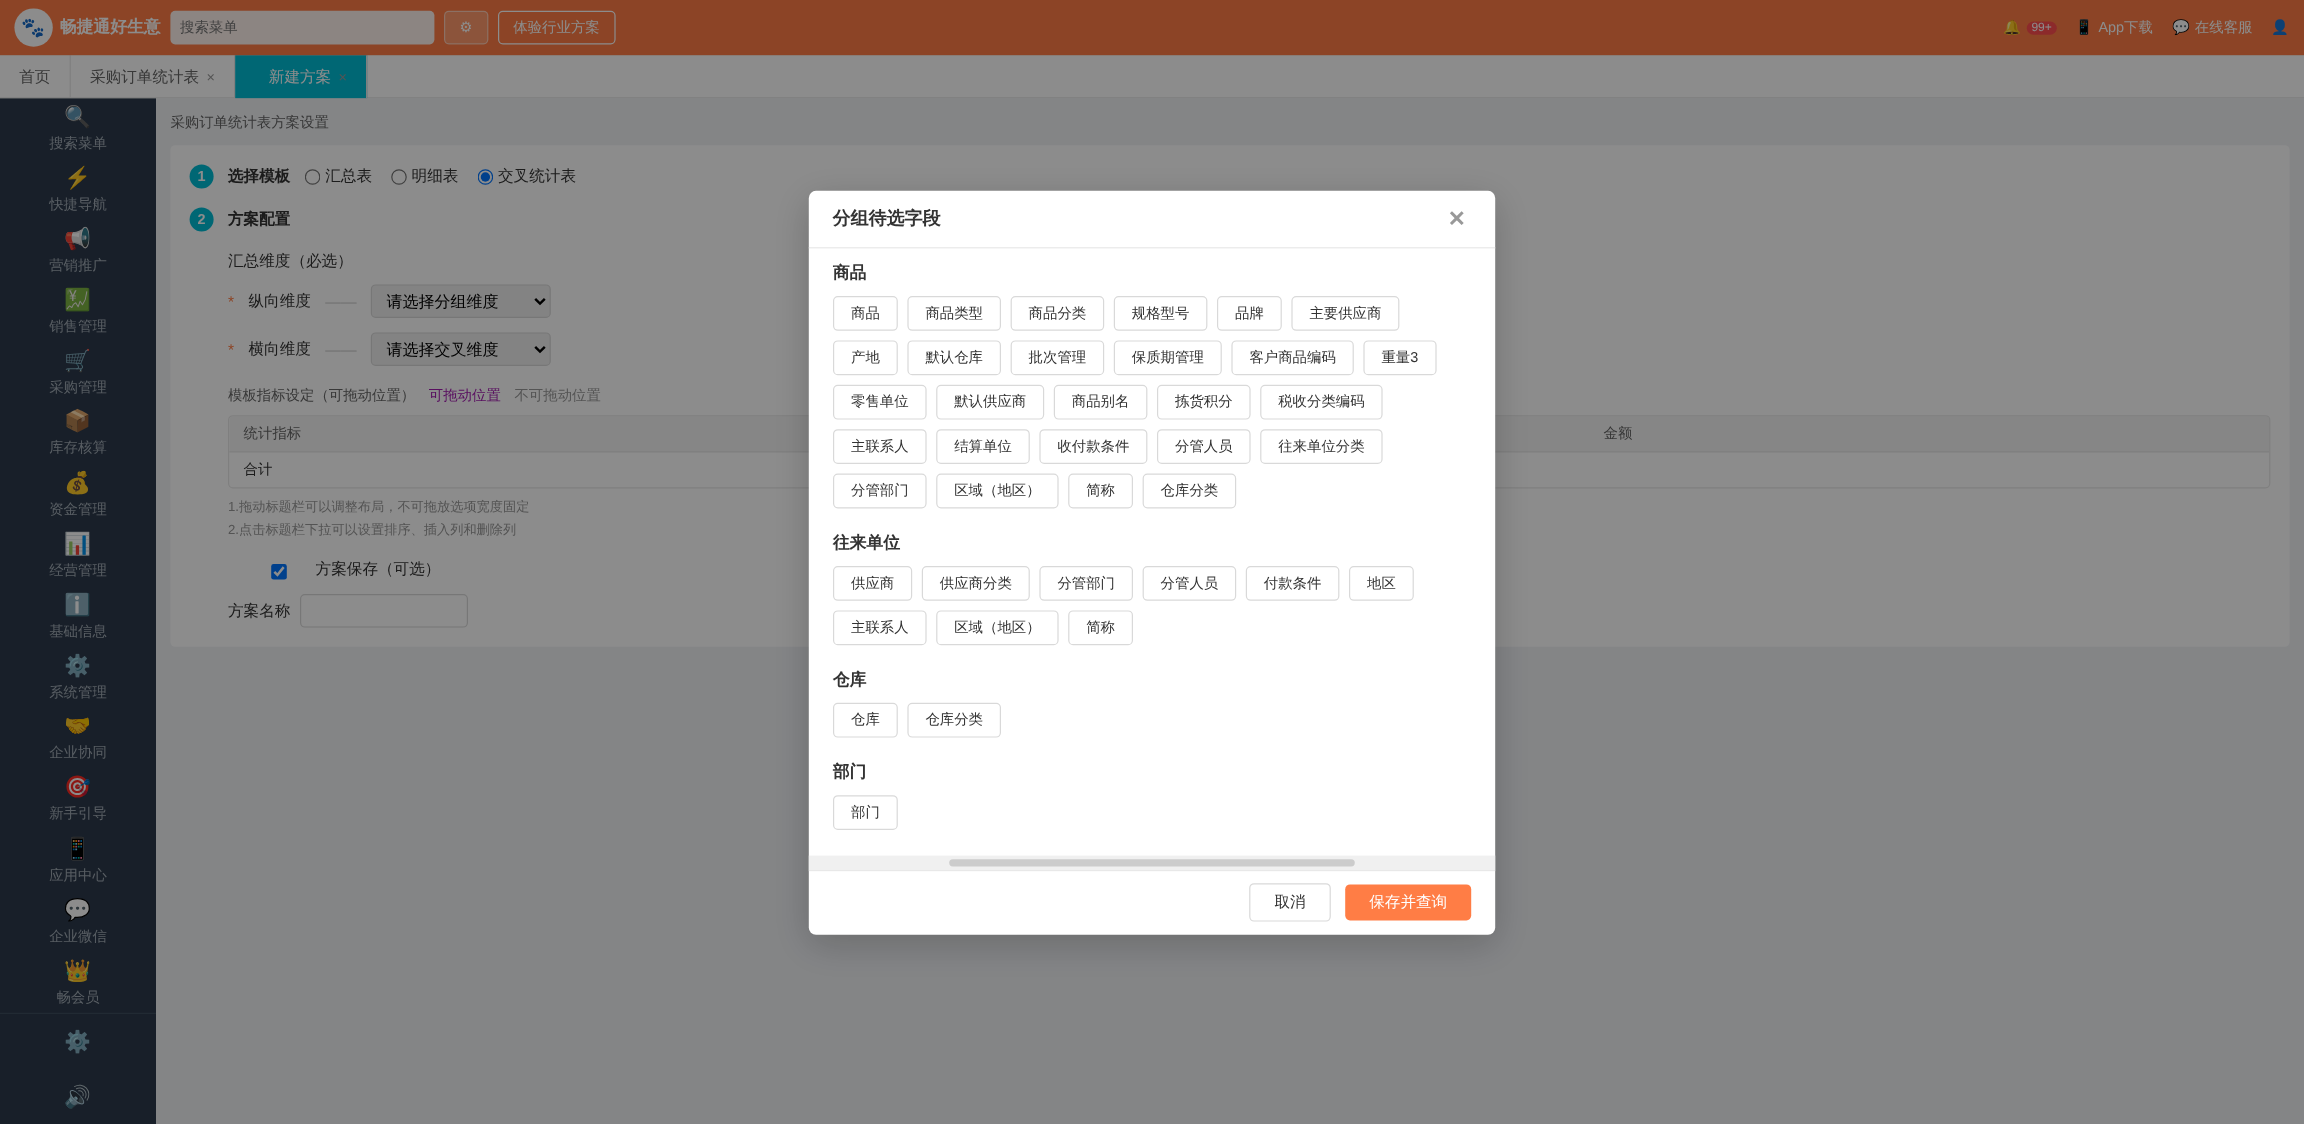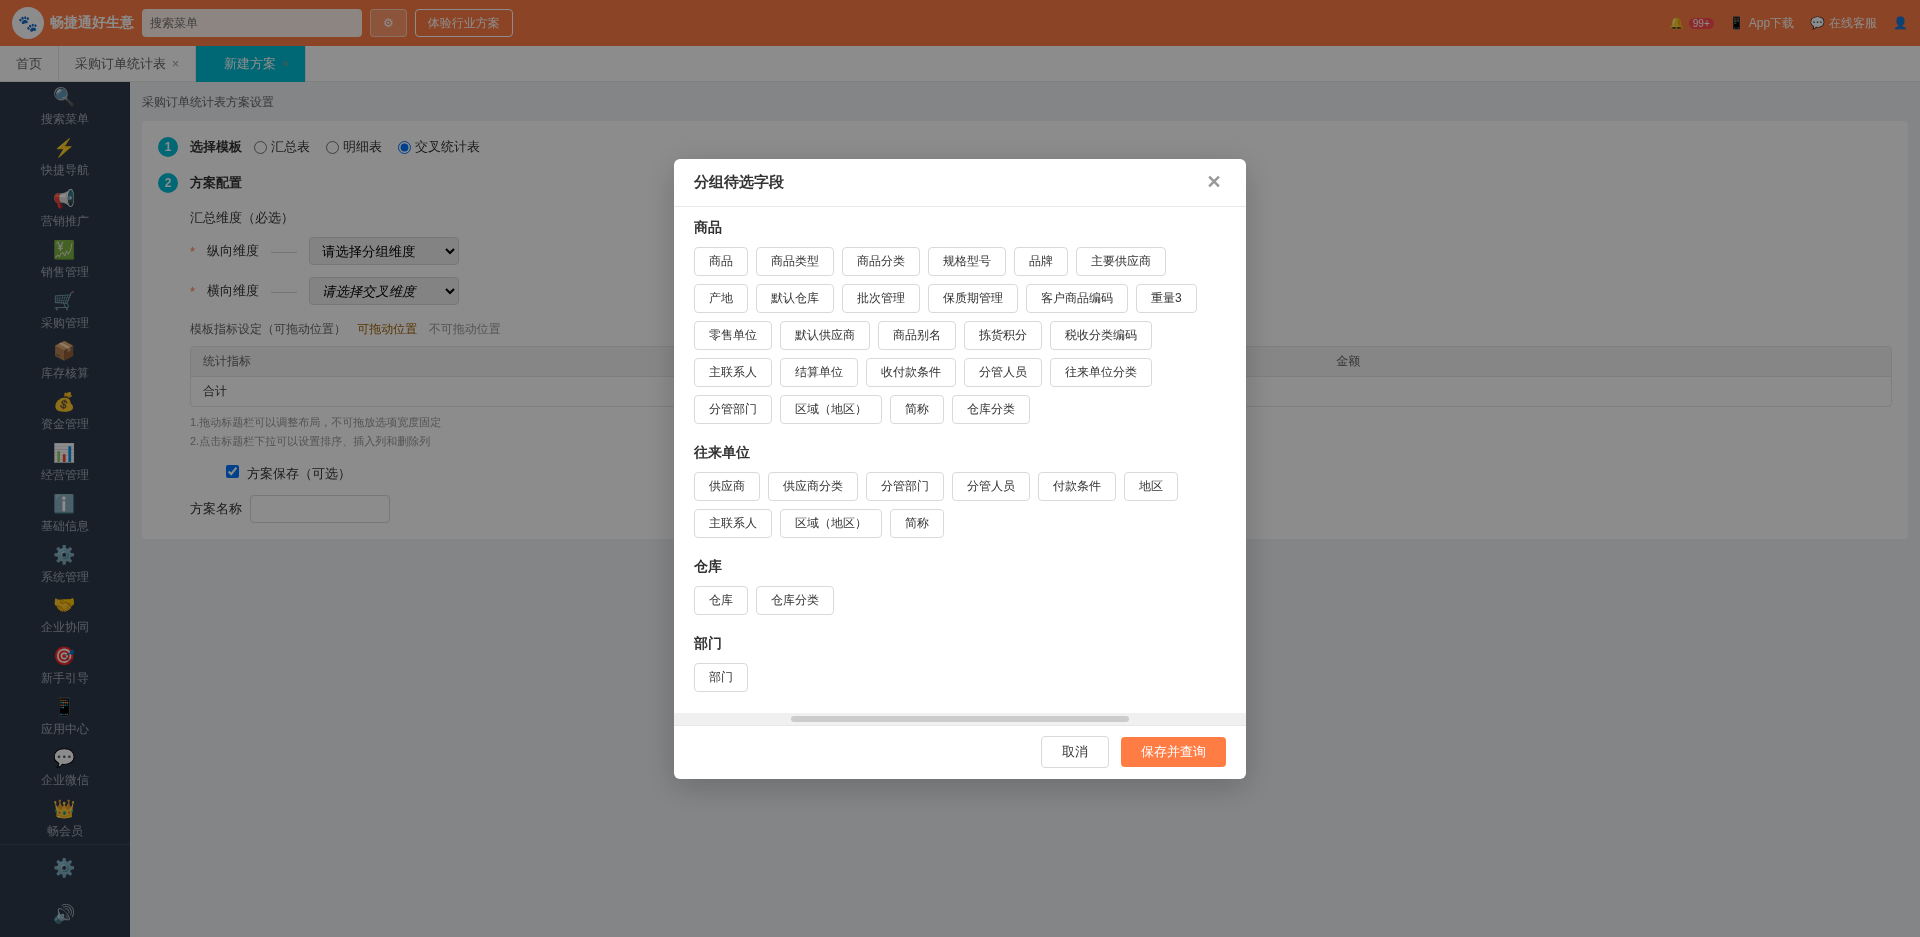--- a/index.html
+++ b/index.html
@@ -485,46 +485,46 @@
           <span>纵向维度</span>
           <span style="color:#ccc;">——</span>
           <select style="height:28px;border:1px solid #d9d9d9;border-radius:4px;padding:0 8px;min-width:150px;">
             <option>请选择分组维度</option>
           </select>
         </div>
         <div style="display:flex;align-items:center;gap:12px;margin-bottom:16px;">
           <span style="color:#ff7d45;">*</span>
           <span>横向维度</span>
           <span style="color:#ccc;">——</span>
-          <select style="height:28px;border:1px solid #d9d9d9;border-radius:4px;padding:0 8px;min-width:150px;font-style:italic;">
+          <select style="height:28px;border:1px solid #d9d9d9;border-radius:4px;padding:0 8px;min-width:150px;">
             <option>请选择交叉维度</option>
           </select>
         </div>
         <div style="margin-bottom:8px;font-size:12px;color:#666;">
           <span>模板指标设定（可拖动位置）</span>
-          <span style="margin-left:8px;color:#a16207;cursor:pointer;">可拖动位置</span>
+          <span style="margin-left:8px;color:#a21caf;cursor:pointer;">可拖动位置</span>
           <span style="margin-left:8px;color:#999;">不可拖动位置</span>
         </div>
         <div style="border:1px solid #e8e8e8;border-radius:4px;margin-bottom:8px;overflow:hidden;">
           <div style="display:flex;background:#f5f5f5;border-bottom:1px solid #e8e8e8;">
             <div style="flex:1;padding:6px 12px;color:#666;font-size:12px;">统计指标</div>
             <div style="flex:1;padding:6px 12px;color:#666;font-size:12px;display:flex;align-items:center;gap:4px;">
               <span>主数量</span>
               <span>▾</span>
             </div>
             <div style="flex:1;padding:6px 12px;color:#666;font-size:12px;">金额</div>
           </div>
           <div style="display:flex;">
             <div style="flex:1;padding:6px 12px;font-size:12px;">合计</div>
             <div style="flex:1;padding:6px 12px;font-size:12px;">合计</div>
           </div>
         </div>
         <div style="font-size:11px;color:#999;margin-bottom:4px;">1.拖动标题栏可以调整布局，不可拖放选项宽度固定</div>
         <div style="font-size:11px;color:#999;margin-bottom:16px;">2.点击标题栏下拉可以设置排序、插入列和删除列</div>
-        <div style="display:flex;align-items:flex-start;gap:8px;margin-bottom:12px;padding-left:36px;">
+        <div style="display:flex;align-items:flex-end;gap:24px;margin-bottom:12px;padding-left:36px;">
           <input type="checkbox" checked="" style="">
           <span>方案保存（可选）</span>
         </div>
         <div style="display:flex;align-items:center;gap:8px;">
           <span>方案名称</span>
           <input type="text" style="height: 28px; border: 1px solid rgb(217, 217, 217); border-radius: 4px; padding: 0px 8px; width: 140px;">
         </div>
       </div>
     </div>
   </div>

